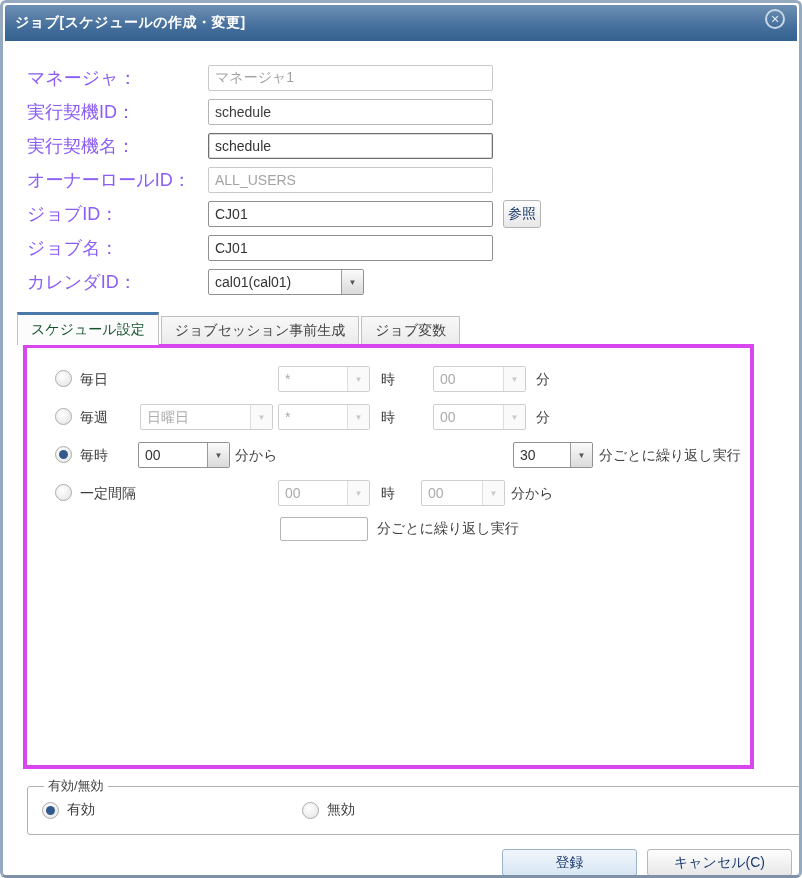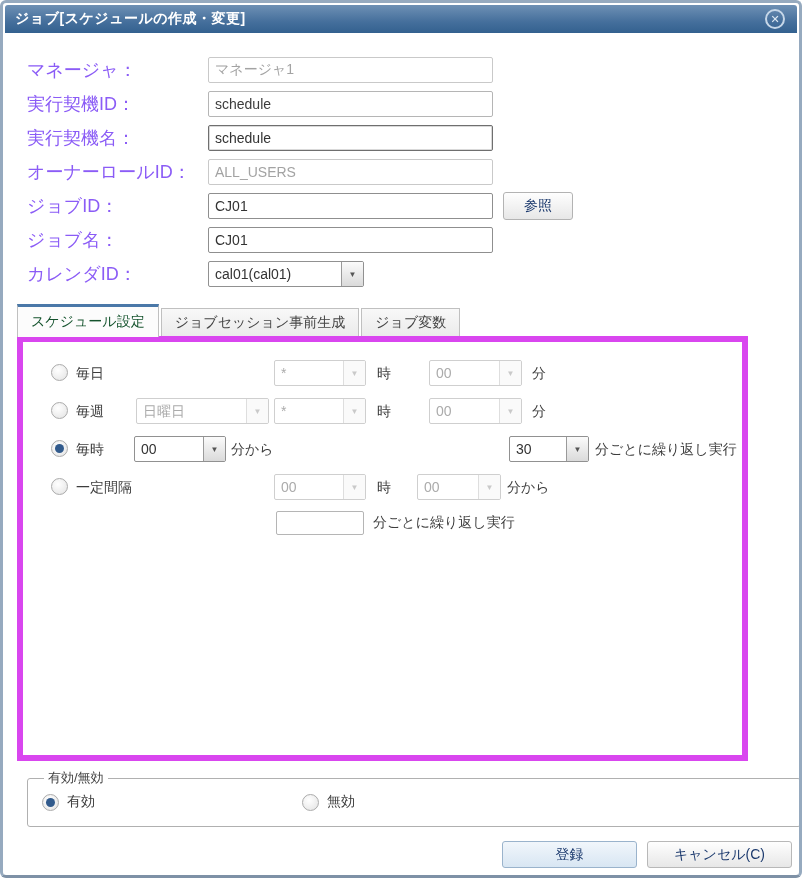--- a/index.html
+++ b/index.html
@@ -4,21 +4,21 @@
 <style>
   * { margin:0; padding:0; box-sizing:border-box; }
   html,body { background:#fff; font-family:"Liberation Sans","DejaVu Sans",sans-serif; }
   .dialog {
     position:relative; width:802px; height:878px;
     border:3px solid #96aabf; border-bottom-color:#7e91a6; border-radius:6px;
     background:#fff; overflow:hidden;
   }
   
   .titlebar {
-    position:relative; margin:2px 2px 0 2px; height:28px;
+    position:relative; margin:2px 2px 0 2px; height:36px;
     background:linear-gradient(#6e90b4,#456f9c 60%,#33618f);
     border-radius:3px 3px 0 0;
     display:flex; align-items:center; padding:0 10px;
   }
   .titlebar .title { color:#fff; font-size:14px; font-weight:bold; letter-spacing:.5px; }
   .close-btn {
     position:absolute; right:12px; top:4px; width:20px; height:20px;
     border:2px solid #c6d7e8; border-radius:50%; color:#dfeaf4;
     display:flex; align-items:center; justify-content:center;
     font-size:11px; cursor:pointer; background:transparent;
@@ -29,21 +29,21 @@
   .frow .flabel { width:181px; font-size:18px; color:#8b5cf6; }
   .tinput {
     width:285px; height:26px; border:1px solid #8f8f8f; border-radius:2px;
     font-size:14px; color:#333; padding:0 6px; background:#fff;
     font-family:"Liberation Sans","DejaVu Sans",sans-serif;
   }
   .tinput.dis { border-color:#c9c9c9; color:#a3a3a3; }
   .tinput.mid { border-color:#b5b5b5; color:#3c3c3c; }
   .tinput.strong { border-color:#6f6f6f; box-shadow:inset 0 0 0 1px #d9d9d9; }
   .mini-btn {
-    margin-left:10px; height:28px; padding:0 20px; font-size:14px;
+    margin-left:10px; height:28px; padding:0 4px; font-size:14px;
     color:#1c3a6e; background:linear-gradient(#fefefe,#e7e7e7);
     border:1px solid #b3b3b3; border-radius:3px; cursor:pointer;
   }
   
   .sel {
     height:26px; display:flex; align-items:stretch; background:#fff;
     border:1px solid #919191; border-radius:2px; overflow:hidden;
   }
   .sel .txt { flex:1; font-size:14px; color:#333; padding:4px 6px; white-space:nowrap; overflow:hidden; }
   .sel .arr {
@@ -69,22 +69,22 @@
   .tab {
     height:28px; line-height:26px; padding:0 13px; font-size:14px; color:#444;
     background:linear-gradient(#f8f8f8,#ebebeb); border:1px solid #c0c0c0;
     border-bottom:none; margin-right:2px; cursor:pointer; white-space:nowrap;
   }
   .tab.active {
     height:33px; line-height:28px; background:#fcfcfc; position:relative; z-index:2;
     border-top:3px solid #4a78a8; margin-bottom:-1px; color:#14532d;
   }
   .panel {
-    position:relative; margin:0 14px; width:731px; height:425px;
-    border:6px solid #d946ef; background:#fff;
+    position:relative; margin:0 20px; width:731px; height:425px;
+    border:4px solid #d946ef; background:#fff;
   }
   .abs { position:absolute; }
   .slabel { font-size:14px; color:#3d3d3d; white-space:nowrap; }
   
   .enable-box {
     margin:8px 14px 0 24px; width:774px; height:58px;
     border:1px solid #b0b0b0; border-radius:3px; padding:2px 14px 0 14px;
   }
   .enable-box legend { font-size:13px; color:#444; padding:0 4px; margin-left:2px; }
   .enable-opts { display:flex; align-items:center; margin-top:4px; }

